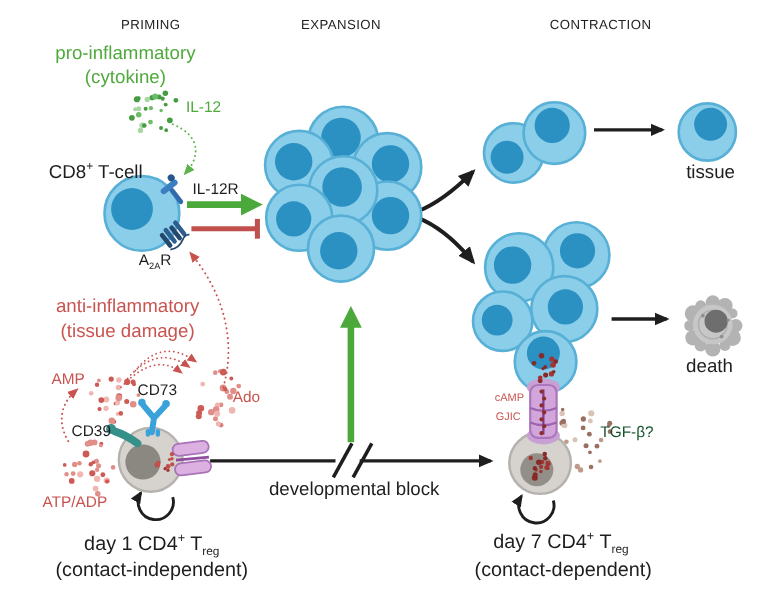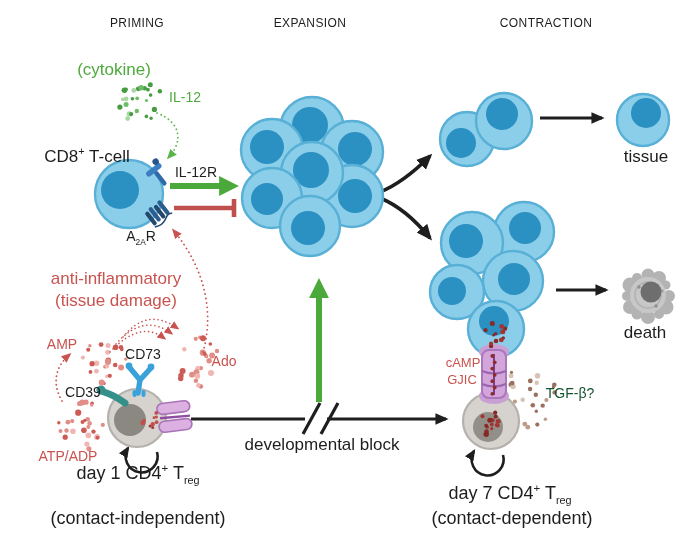--- a/index.html
+++ b/index.html
@@ -7,21 +7,21 @@
          font-family:"Liberation Sans",sans-serif;}
   #scene{position:absolute;left:0;top:0;}
   .lbl{position:absolute;transform:translate(-50%,-50%);white-space:nowrap;
        color:#1e1e1e;font-size:14px;line-height:1.05;text-align:center;}
   .hdr{font-size:12px;letter-spacing:.4px;}
   .big{font-size:17px;}
   .day{font-size:18px;}
   .green{color:#4fa93c;}
   .red{color:#c9534f;}
   .tan{color:#14532d;}
-  .sm{font-size:13px;}
+  .sm{font-size:10px;}
   sup{font-size:64%;}
   sub{font-size:60%;}
 </style>
 </head>
 <body>
 
 <div id="stage">
 
 <svg id="scene" width="700" height="538" viewBox="0 0 700 538">
   <defs>
@@ -362,20 +362,21 @@
         <circle cx="482.5" cy="416.3" r="2.0" fill="#a33431"></circle>
         <circle cx="495.2" cy="412.7" r="2.1" fill="#872a27"></circle>
         <circle cx="495.7" cy="416.6" r="2.0" fill="#872a27"></circle>
       </g>
 </svg>
 
 <div class="lbl hdr" style="left:137px;top:23px">PRIMING</div>
 <div class="lbl hdr" style="left:310px;top:23px">EXPANSION</div>
 <div class="lbl hdr" style="left:546px;top:23px">CONTRACTION</div>
 
+<div class="lbl big green" style="left:114px;top:49px">pro-inflammatory</div>
 <div class="lbl big green" style="left:114px;top:70px">(cytokine)</div>
 <div class="lbl green" style="left:185px;top:97px">IL-12</div>
 
 <div class="lbl big" style="left:87px;top:156px"><span>CD8</span><sup>+</sup><span> T-cell</span></div>
 <div class="lbl" style="left:196px;top:172px">IL-12R</div>
 <div class="lbl" style="left:141px;top:238px"><span>A</span><sub>2A</sub><span>R</span></div>
 
 <div class="lbl big red" style="left:116px;top:301px">(tissue damage)</div>
 <div class="lbl big red" style="left:116px;top:279px">anti-inflammatory</div>
 
@@ -386,19 +387,19 @@
 <div class="lbl red" style="left:68px;top:456px">ATP/ADP</div>
 
 <div class="lbl big" style="left:322px;top:445px">developmental block</div>
 
 <div class="lbl big" style="left:646px;top:157px">tissue</div>
 <div class="lbl big" style="left:645px;top:333px">death</div>
 <div class="lbl sm red" style="left:463px;top:363px">cAMP</div>
 <div class="lbl sm red" style="left:462px;top:380px">GJIC</div>
 <div class="lbl tan" style="left:570px;top:393px">TGF-β?</div>
 
-<div class="lbl day" style="left:138px;top:474px"><span>day 1 CD4</span><sup>+</sup><span> T</span><sub>reg</sub></div>
+<div class="lbl day" style="left:138px;top:496px"><span>day 1 CD4</span><sup>+</sup><span> T</span><sub>reg</sub></div>
 <div class="lbl day" style="left:138px;top:518px">(contact-independent)</div>
 
 <div class="lbl day" style="left:510px;top:494px"><span>day 7 CD4</span><sup>+</sup><span> T</span><sub>reg</sub></div>
 <div class="lbl day" style="left:512px;top:518px">(contact-dependent)</div>
 
 </div>
 
 </body></html>

